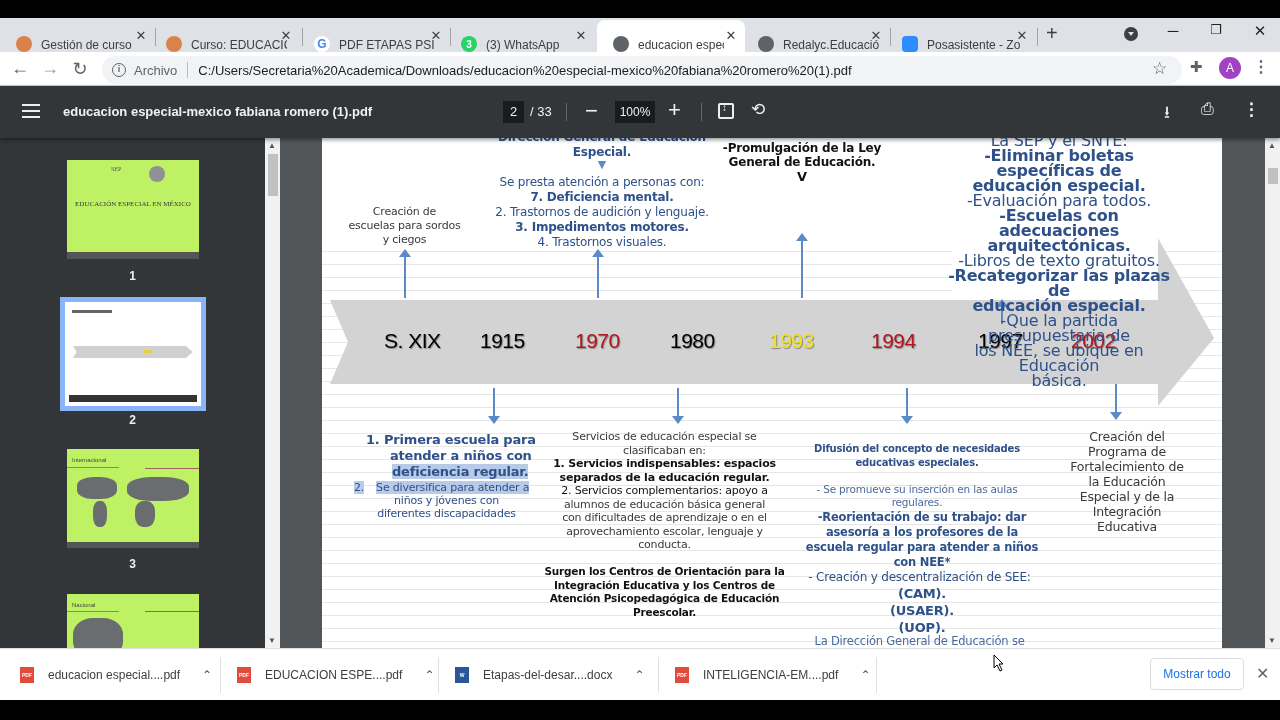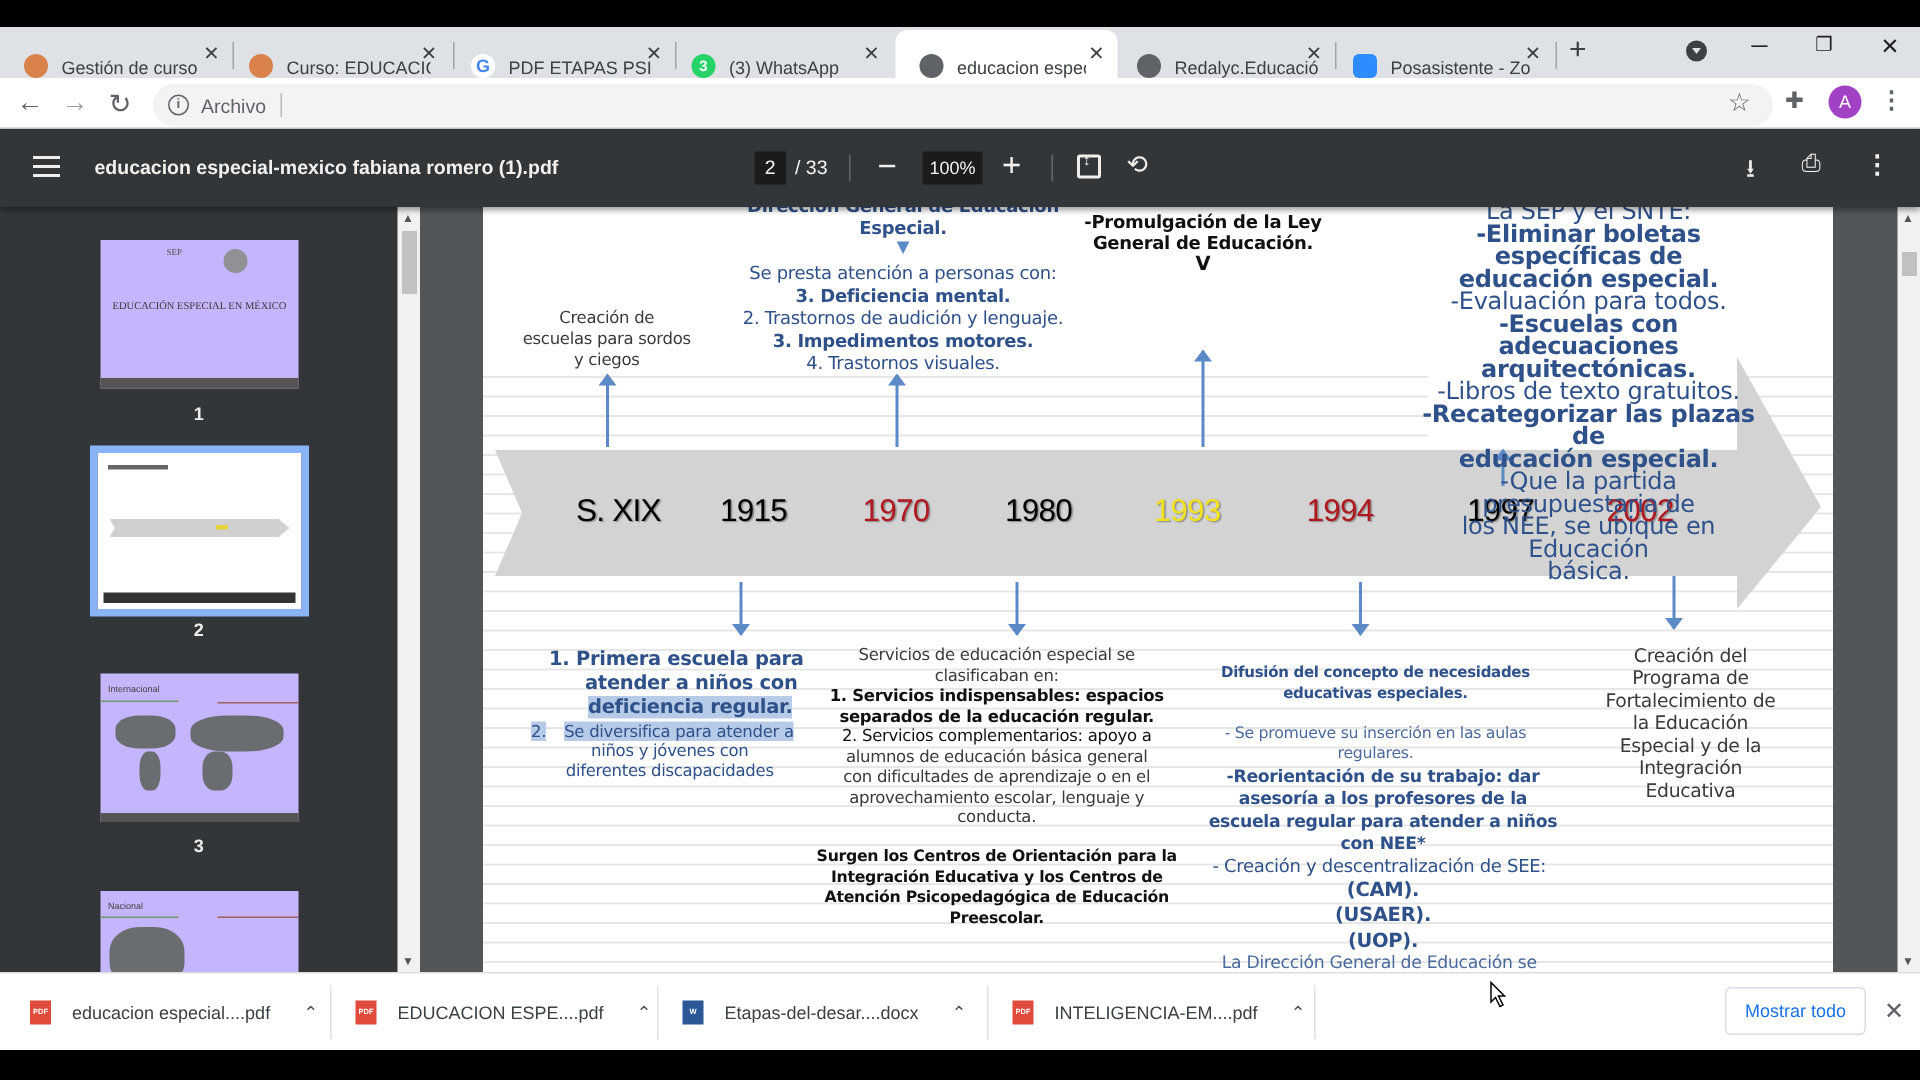--- a/index.html
+++ b/index.html
@@ -41,21 +41,21 @@
 #zoombox{position:absolute;left:615px;top:15px;width:40px;height:22px;background:#191b1c;text-align:center;line-height:22px;font-size:12px}
 #zoom-in{position:absolute;left:668px;top:11px;font-size:22px}
 #fit-icon{position:absolute;left:718px;top:17px;width:16px;height:16px;border:2px solid #eee;border-radius:2px}
 #fit-icon:after{content:"↕";position:absolute;left:2px;top:-3px;font-size:10px}
 #rotate-icon{position:absolute;left:751px;top:13px;font-size:17px}
 #download-icon{position:absolute;left:1164px;top:14px;font-size:17px}
 #print-icon{position:absolute;left:1201px;top:14px;font-size:16px}
 #more-icon{position:absolute;left:1243px;top:13px;font-size:17px;font-weight:bold}
 
 #sidebar{position:absolute;left:0;top:138px;width:265px;height:510px;background:#323639;overflow:hidden}
-.thumb{position:absolute;left:67px;width:132px;height:99px;background:#c4b5fd}
+.thumb{position:absolute;left:67px;width:132px;height:99px;background:#bef264}
 .thumb.sel{outline:5px solid #8ab4f8;background:#fff}
 .thumbnum{position:absolute;left:120px;width:25px;text-align:center;color:#eee;font-size:12px;font-weight:bold}
 #thumb1 .t{position:absolute;left:0;top:40px;width:132px;text-align:center;font-family:"Liberation Serif",serif;font-size:7px;color:#3a3a3a}
 #thumb1 .bar{position:absolute;left:0;bottom:0;width:132px;height:7px;background:#555}
 #thumb3 .hdr,#thumb4 .hdr{position:absolute;left:5px;top:8px;font-size:6px;color:#444}
 .mapshape{position:absolute;background:#6a6d70;border-radius:40%}
 
 #main{position:absolute;left:265px;top:138px;width:1015px;height:510px;background:#525659;overflow:hidden}
 #vscroll-left{position:absolute;left:265px;top:138px;width:15px;height:510px;background:#f1f1f1}
 #vscroll-left .thumbv{position:absolute;left:3px;top:16px;width:10px;height:42px;background:#c1c1c1}
@@ -140,20 +140,21 @@
   <div class="winbtn" style="left:1250px">✕</div>
 
   <div id="toolbar">
     <div class="navbtn" style="left:10px">←</div>
     <div class="navbtn" style="left:40px;color:#9aa0a6">→</div>
     <div class="navbtn" style="left:70px">↻</div>
     <div id="omnibox">
       <span id="info-icon">i</span>
       <span id="scheme">Archivo</span>
       <span id="omni-sep"></span>
+      <span id="url">C:/Users/Secretaria%20Academica/Downloads/educacion%20especial-mexico%20fabiana%20romero%20(1).pdf</span>
     </div>
     <div id="star-icon">☆</div>
     <div id="ext-icon">✚</div>
     <div id="avatar">A</div>
     <div id="menu-icon">⋮</div>
   </div>
 
   <div id="pdfbar">
     <div id="hamburger"></div>
     <div id="docname">educacion especial-mexico fabiana romero (1).pdf</div>
@@ -252,21 +253,21 @@
     <div class="pt" style="left:20px;top:67px;width:125px;font-size:11px">
       <div>Creación de</div>
       <div>escuelas para sordos</div>
       <div>y ciegos</div>
     </div>
 
     <div class="pt blue b" style="left:160px;top:-8px;width:240px;font-size:12px">Dirección General de Educación</div>
     <div class="pt blue b" style="left:160px;top:7px;width:240px;font-size:12px">Especial.</div>
     <div class="pt" style="left:270px;top:20px;width:20px;color:#5b8ac7;font-size:11px">▼</div>
     <div class="pt blue" style="left:140px;top:37px;width:280px;font-size:12px;font-weight:normal">Se presta atención a personas con:</div>
-    <div class="pt blue b" style="left:140px;top:52px;width:280px;font-size:12px">3.   Deficiencia mental.</div>
+    <div class="pt blue b" style="left:140px;top:52px;width:280px;font-size:12px">7.   Deficiencia mental.</div>
     <div class="pt blue" style="left:140px;top:67px;width:280px;font-size:12px">2.   Trastornos de audición y lenguaje.</div>
     <div class="pt blue b" style="left:140px;top:82px;width:280px;font-size:12px">3.   Impedimentos motores.</div>
     <div class="pt blue" style="left:140px;top:97px;width:280px;font-size:12px">4.   Trastornos visuales.</div>
 
     <div class="pt bk b" style="left:400px;top:3px;width:160px;font-size:12px">
       <div>-Promulgación de la Ley</div>
       <div>General de Educación.</div>
     </div>
     <div class="pt bk" style="left:470px;top:32px;width:20px;font-size:13px;font-weight:bold">V</div>
 

